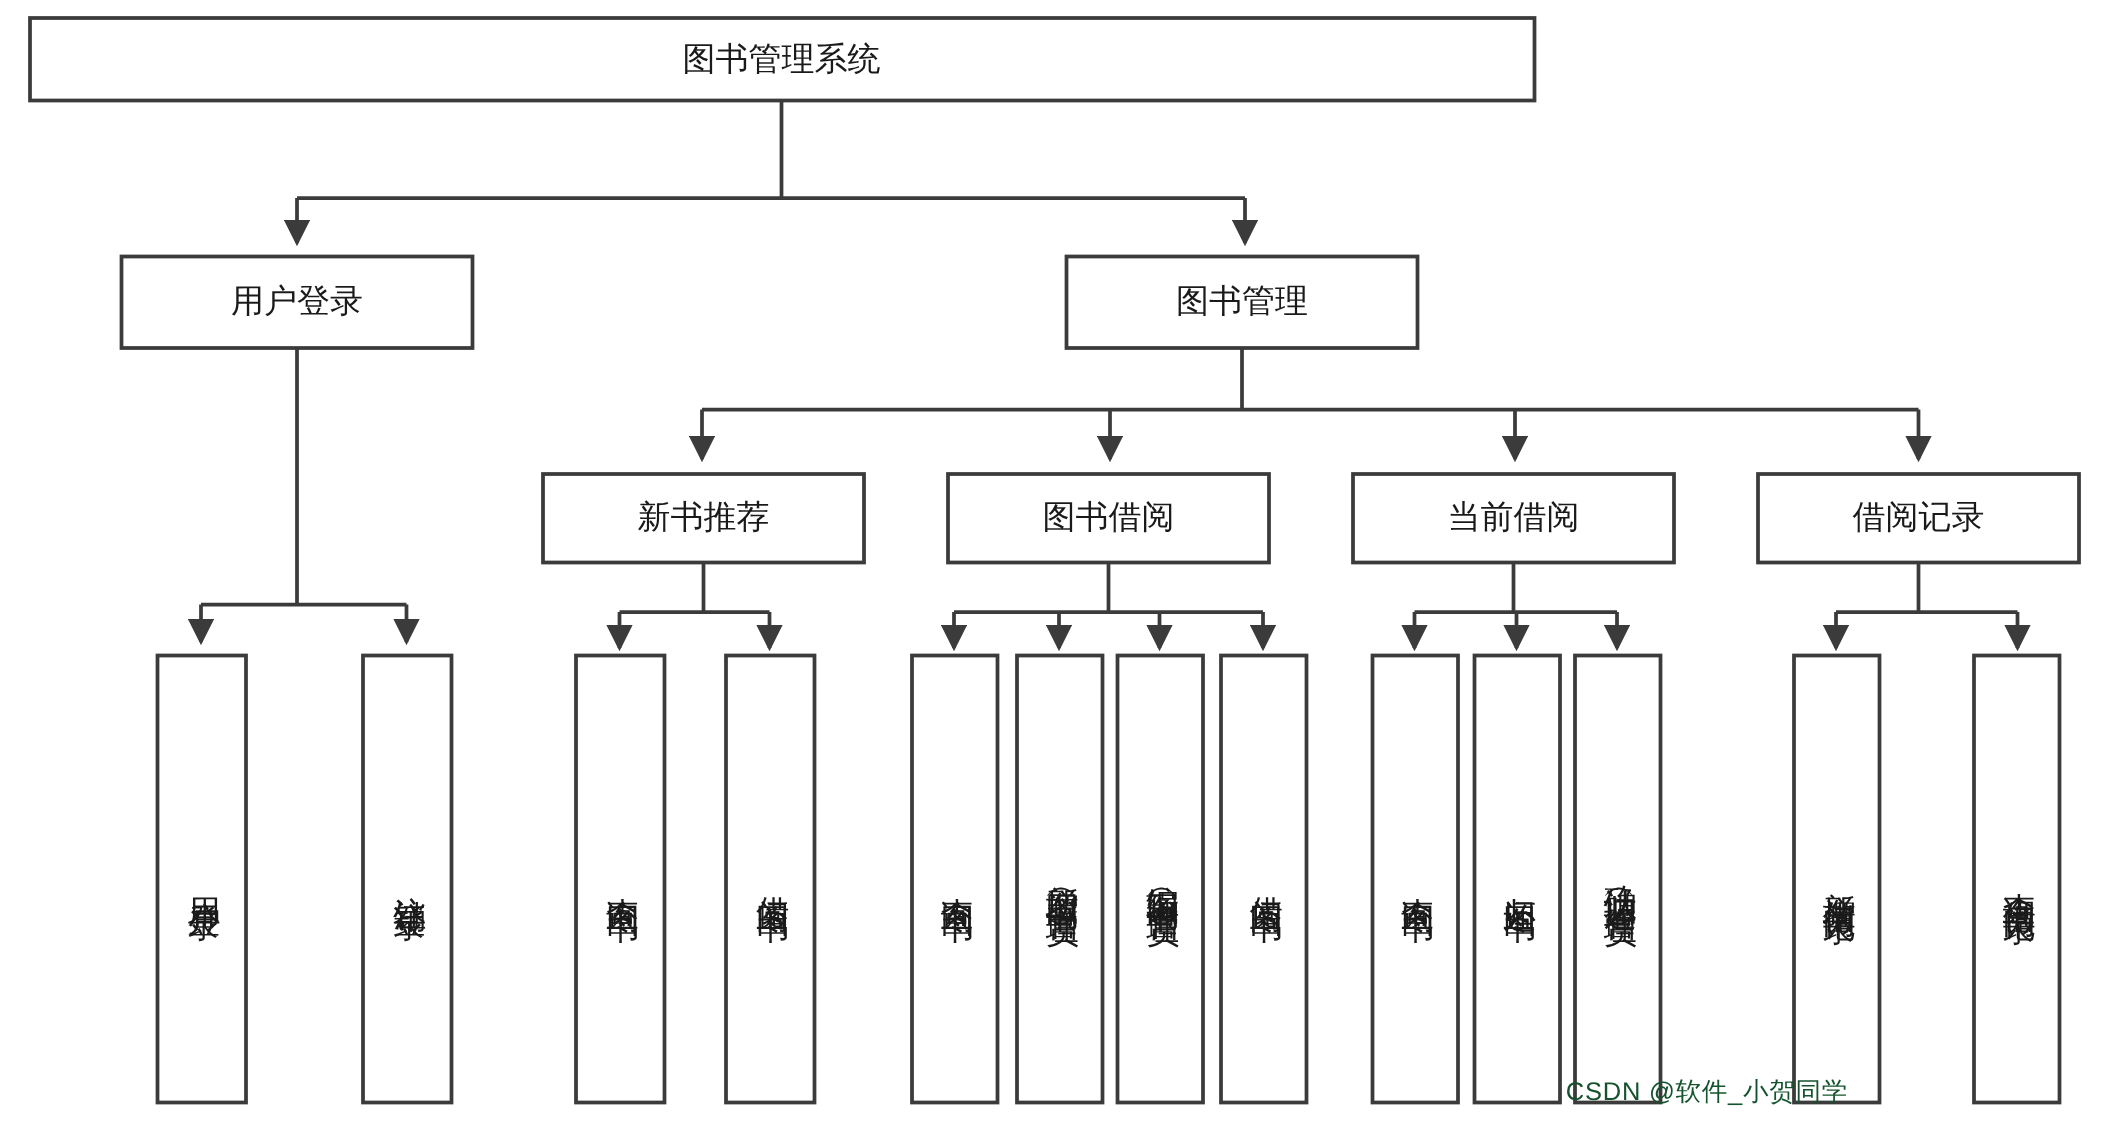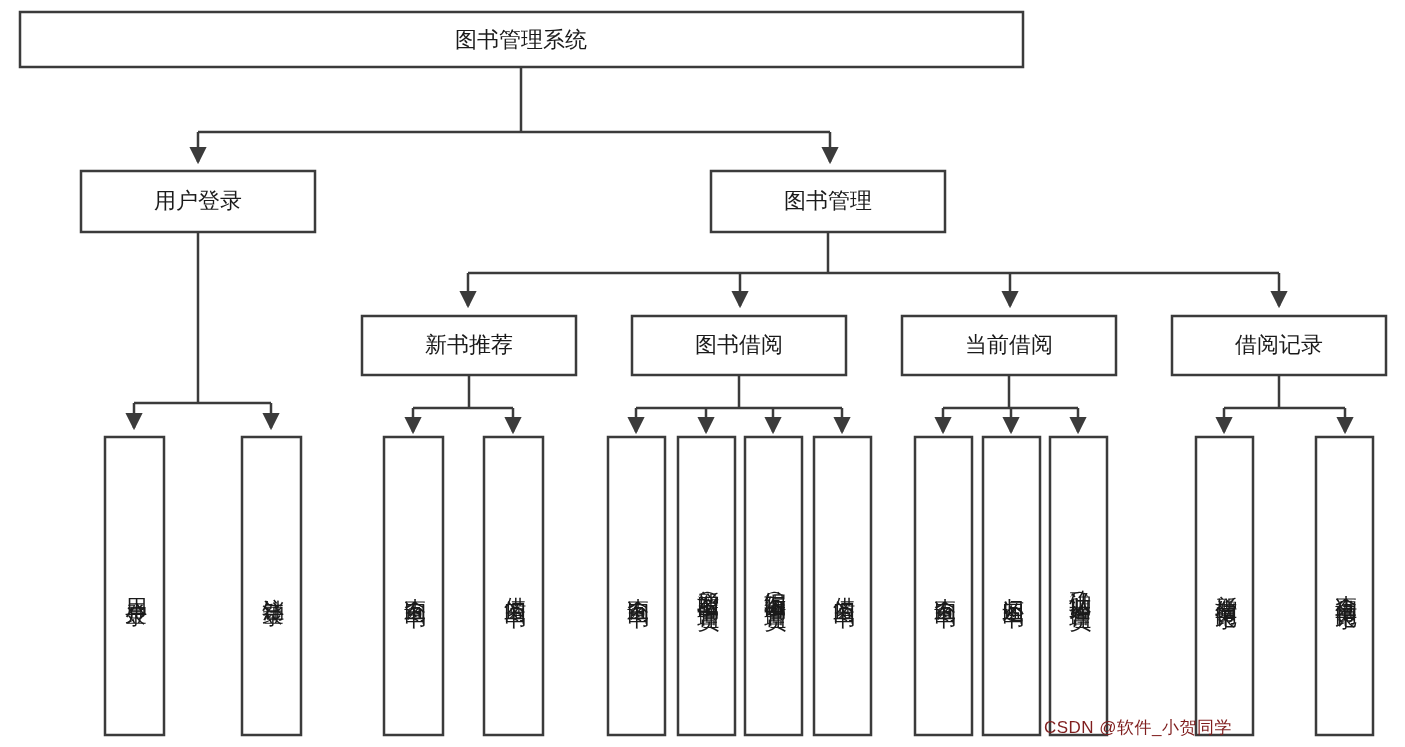--- a/index.html
+++ b/index.html
@@ -57,21 +57,21 @@
   .arrow-head {
     fill: #3b3b3b;
     stroke: none;
   }
   .watermark {
     position: absolute;
     right: 14px;
     bottom: 8px;
     font-family: "Liberation Sans", "DejaVu Sans", sans-serif;
     font-size: 17px;
-    color: #7f1d1d;
+    color: #14532d;
     letter-spacing: 0.5px;
     white-space: nowrap;
     user-select: none;
   }
 </style>
 </head>
 <body>
 
 <div id="diagram-root">
 

